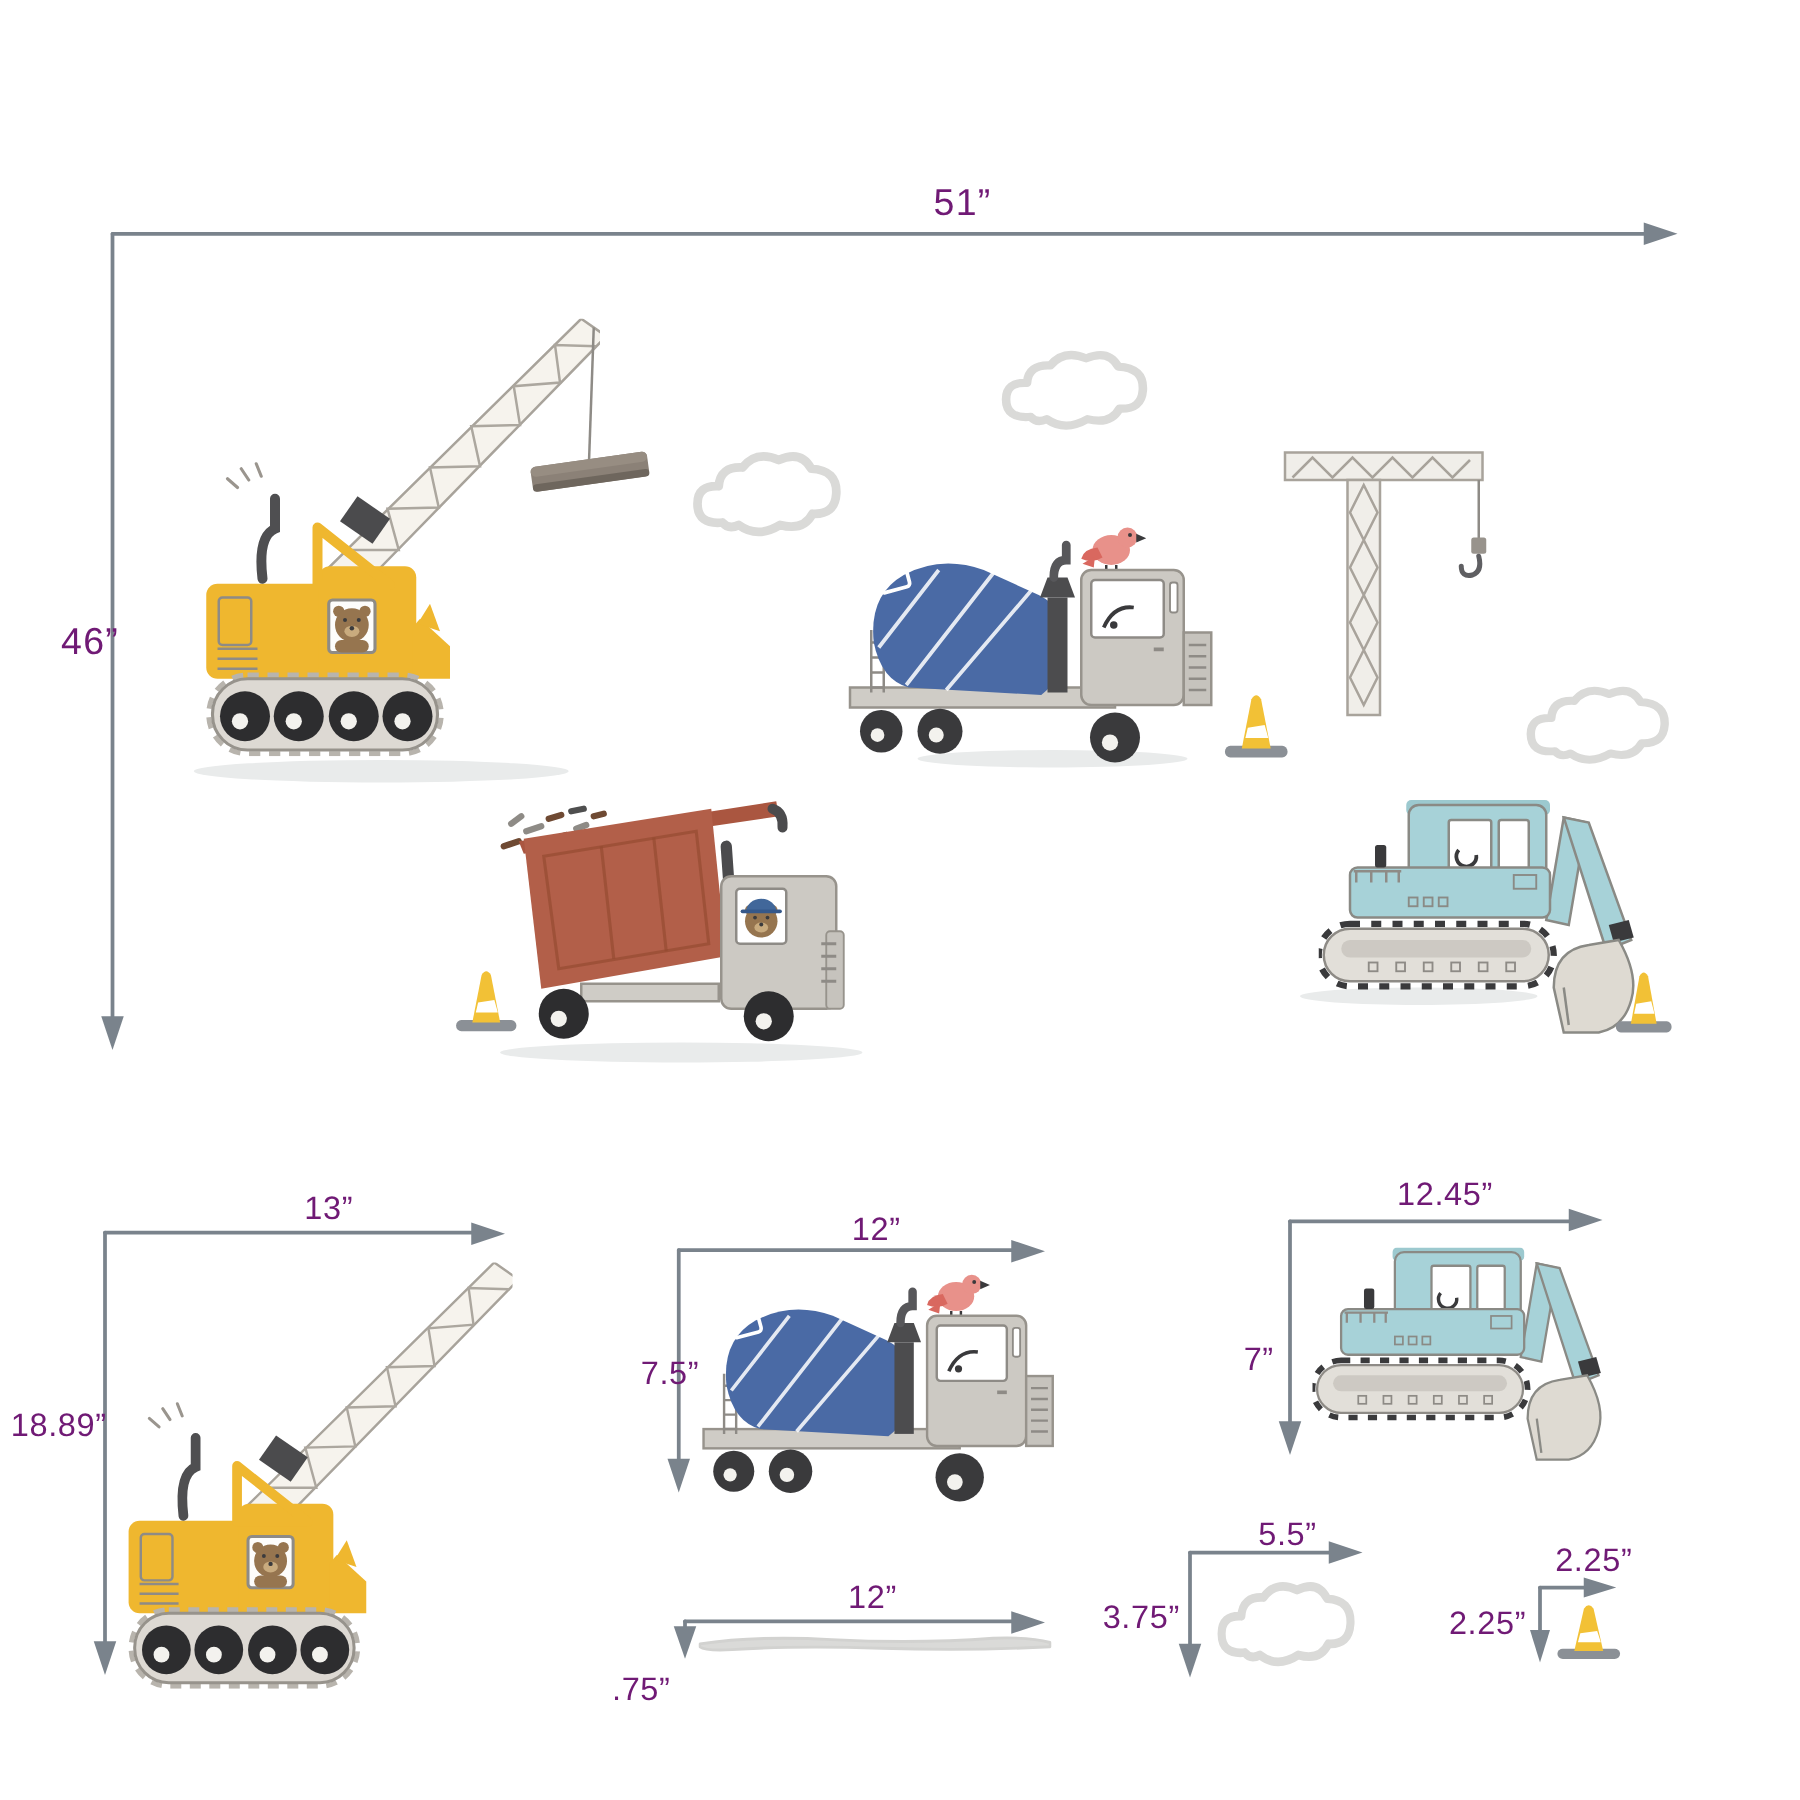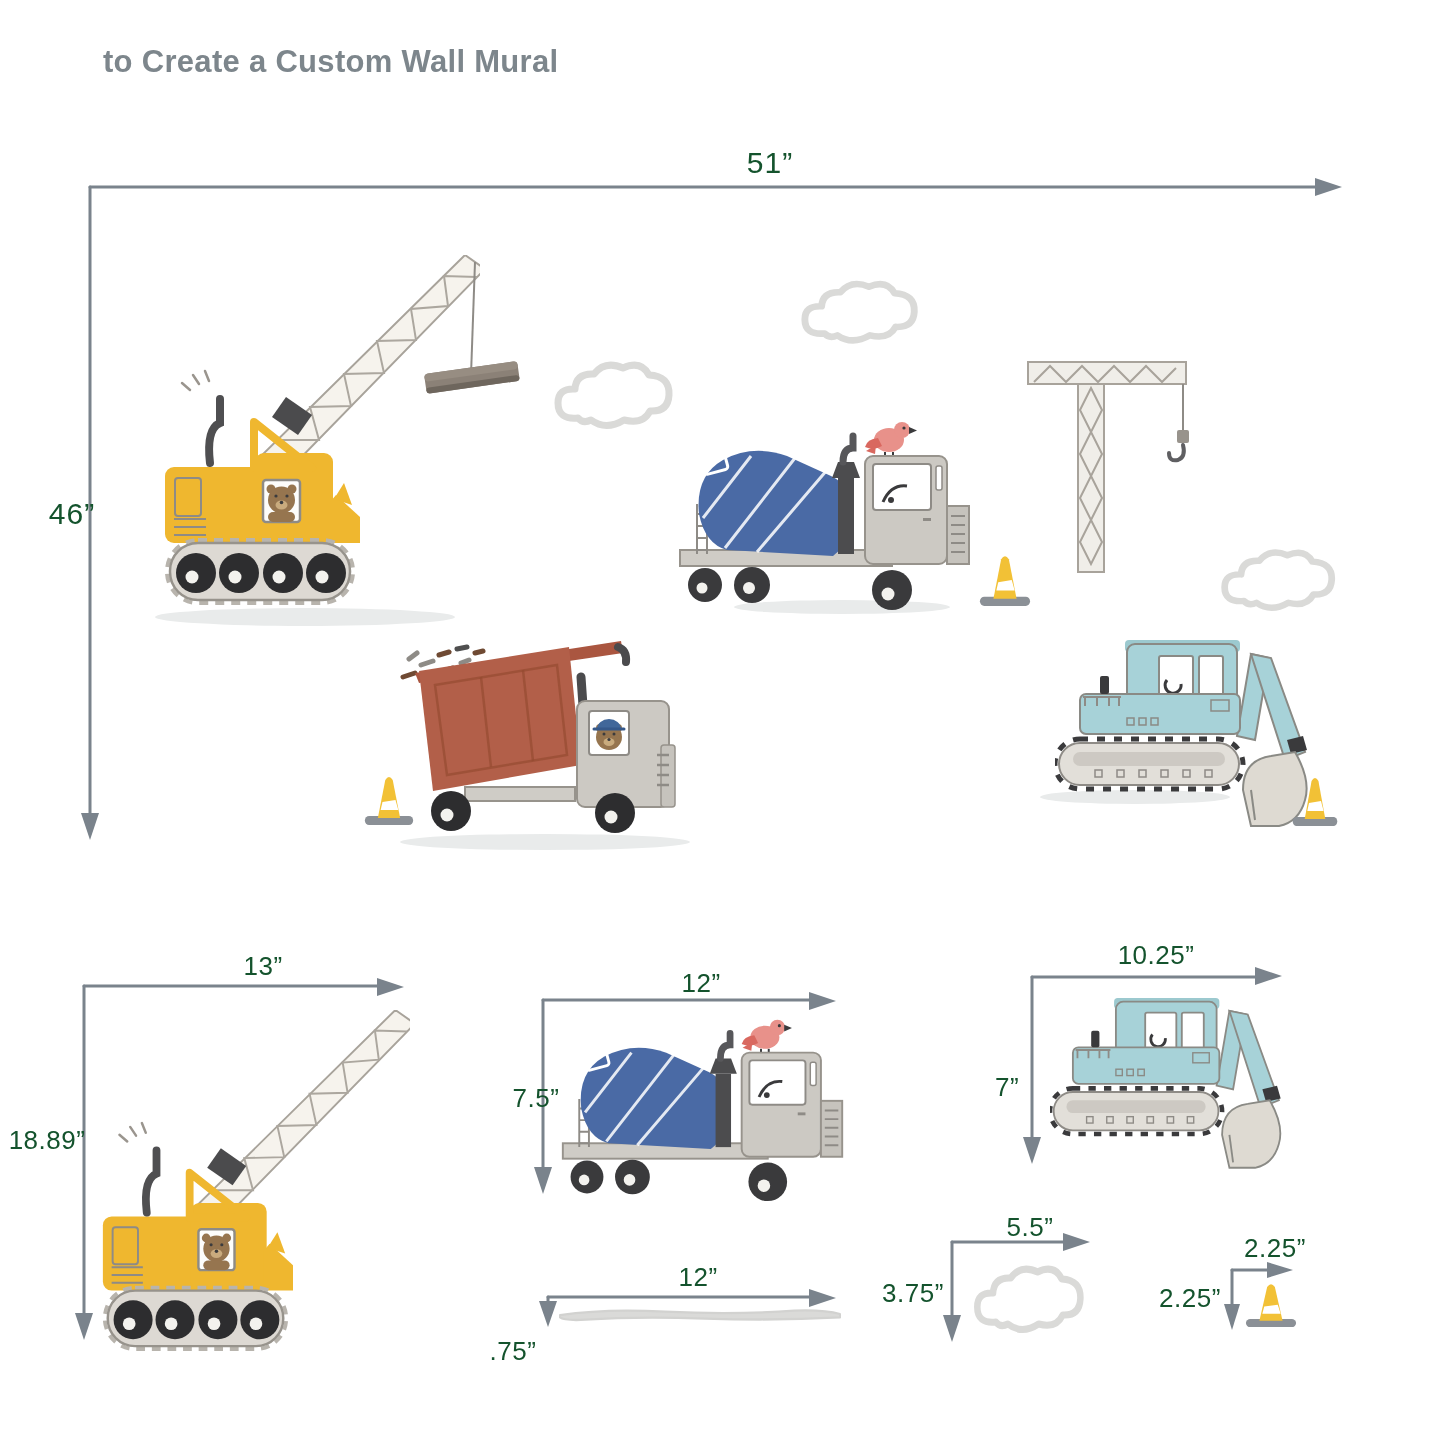--- a/index.html
+++ b/index.html
@@ -1,21 +1,21 @@
 <!DOCTYPE html>
 <html><head>
 <meta charset="utf-8">
 <style>
   html,body{margin:0;padding:0;background:#ffffff;}
   body{width:1440px;height:1440px;position:relative;overflow:hidden;
        font-family:"Liberation Sans",sans-serif;}
   .art{position:absolute;left:0;top:0;}
   .title{position:absolute;left:103px;top:42px;font-size:31px;font-weight:700;
          color:#7d868c;line-height:1.32;letter-spacing:0.3px;}
-  .dim{position:absolute;transform:translateX(-50%);color:#14532d;white-space:nowrap;}
+  .dim{position:absolute;transform:translateX(-50%);color:#701a75;white-space:nowrap;}
   .lg{font-size:30px;letter-spacing:1px;}
   .md{font-size:26px;letter-spacing:0.5px;}
 </style>
 </head>
 <body>
 
 <svg class="art" width="1440" height="1440" viewBox="0 0 1440 1440" xmlns="http://www.w3.org/2000/svg">
   <defs>
 
     <symbol id="sym-crane" viewBox="0 0 320 350" preserveAspectRatio="none">
@@ -301,33 +301,32 @@
         <polygon points="1293,1270 1267,1262 1267,1278" fill="#7a838c" stroke="none"></polygon>
     </g>
     <g>
       <path d="M1232,1270 V1308"></path>
         <polygon points="1232,1330 1224,1304 1240,1304" fill="#7a838c" stroke="none"></polygon>
     </g>
   </g>
 </svg>
 
 <div class="title">
-  <div>to Create a Custom Wall Mural</div>
 </div>
 
 <div class="dim lg" style="left:770px;top:146px">51”</div>
 <div class="dim lg" style="left:72px;top:497px">46”</div>
 
 <div class="dim md" style="left:263px;top:951px">13”</div>
 <div class="dim md" style="left:47px;top:1125px">18.89”</div>
 
 <div class="dim md" style="left:701px;top:968px">12”</div>
 <div class="dim md" style="left:536px;top:1083px">7.5”</div>
 
-<div class="dim md" style="left:1156px;top:940px">10.25”</div>
+<div class="dim md" style="left:1156px;top:940px">12.45”</div>
 <div class="dim md" style="left:1007px;top:1072px">7”</div>
 
 <div class="dim md" style="left:698px;top:1262px">12”</div>
 <div class="dim md" style="left:513px;top:1336px">.75”</div>
 
 <div class="dim md" style="left:1030px;top:1212px">5.5”</div>
 <div class="dim md" style="left:913px;top:1278px">3.75”</div>
 
 <div class="dim md" style="left:1275px;top:1233px">2.25”</div>
 <div class="dim md" style="left:1190px;top:1283px">2.25”</div>

